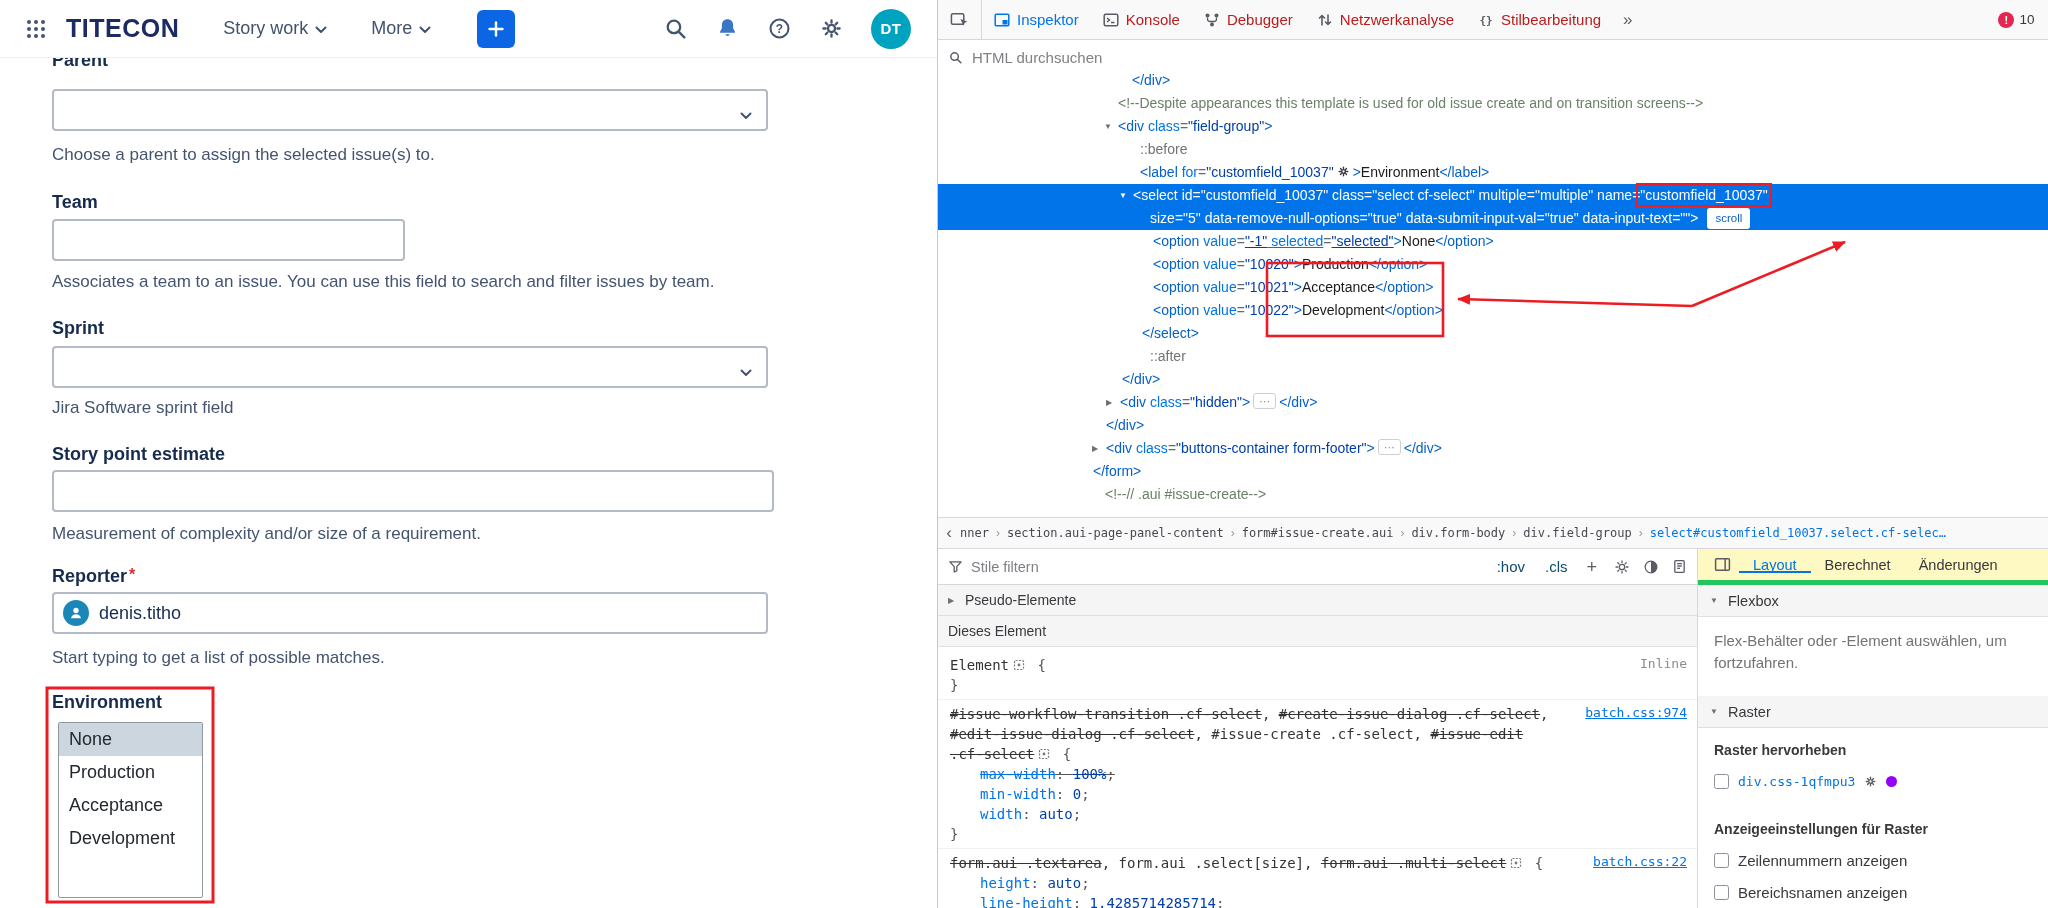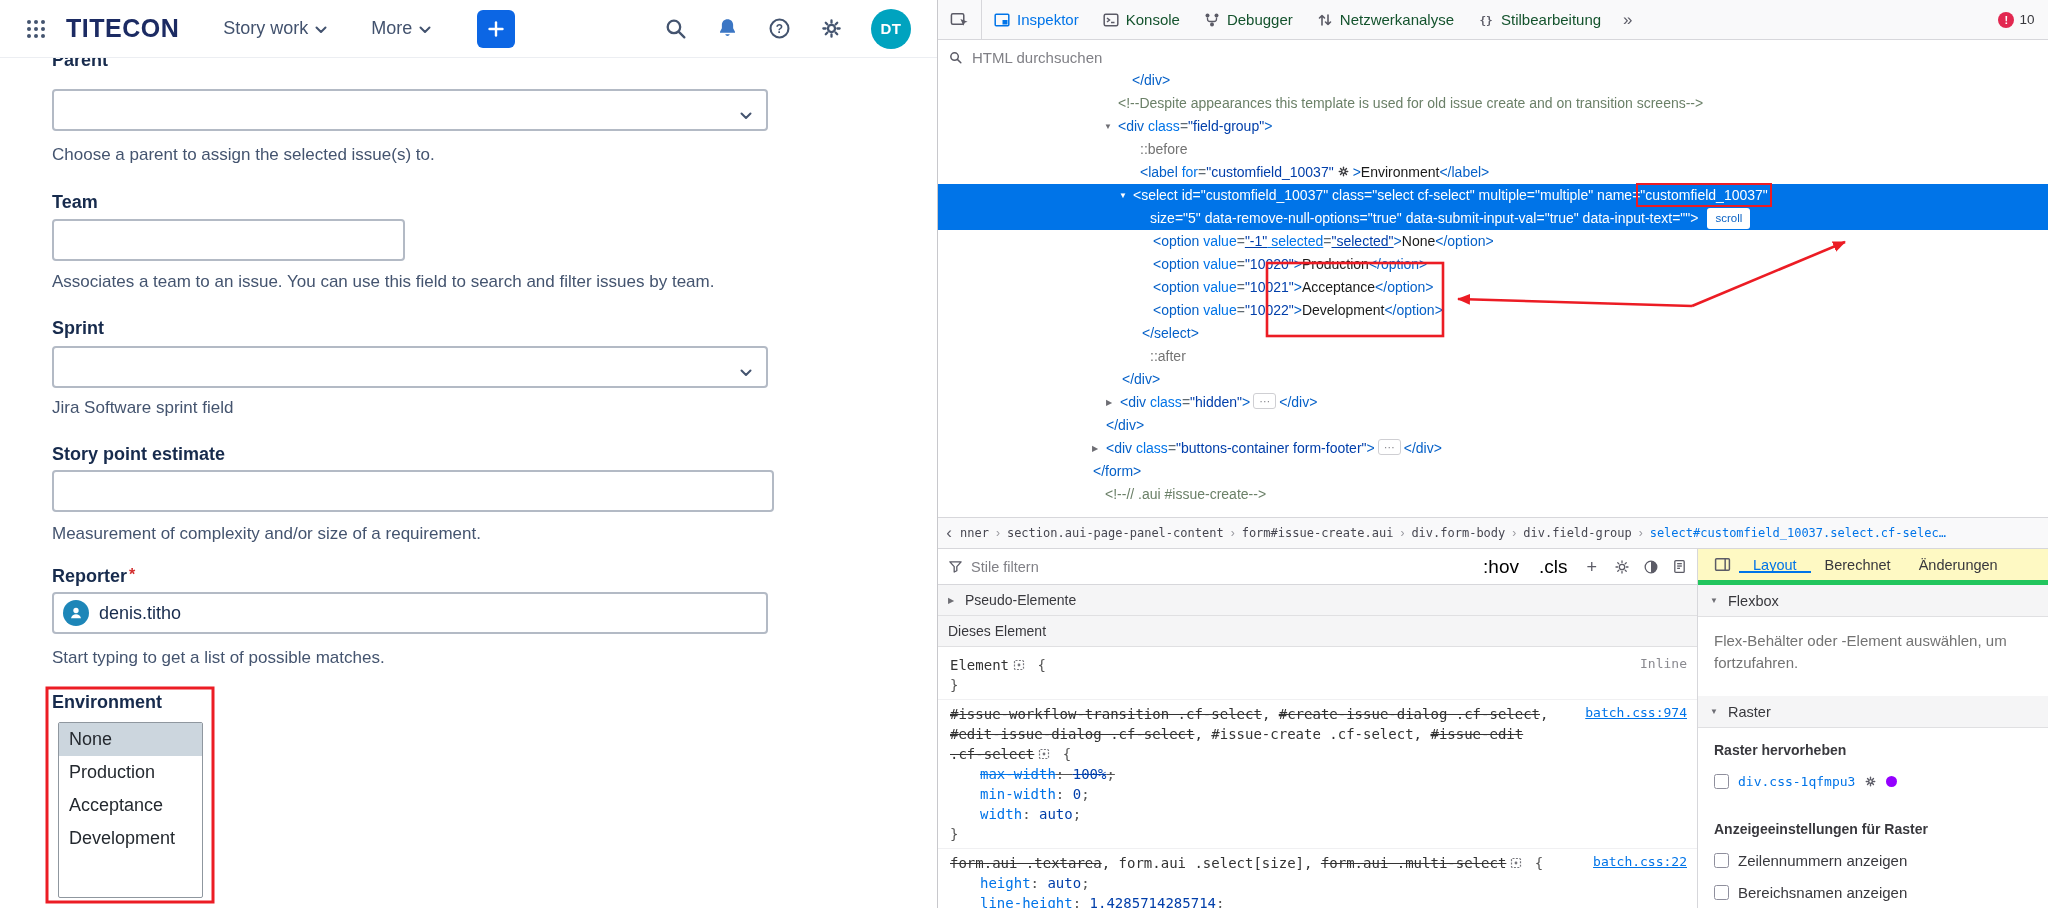--- a/index.html
+++ b/index.html
@@ -32,21 +32,21 @@
   #env-list{position:absolute;left:58px;top:722px;width:145px;height:176px;border:1px solid #8f979f;border-radius:2px;background:#fff;overflow:hidden;font-size:18px;color:#24292f}
   .opt{height:33px;line-height:33px;padding:0 10px;cursor:default;white-space:nowrap}
   .opt.sel{background:var(--option-selected-gray,#ccd6de)}
 
   
   #devtools{position:absolute;left:937px;top:0;width:1205px;height:908px;background:#fff;border-left:1px solid #c8c8cc;color:#38383d}
   #dt-tabbar{position:absolute;top:0;left:0;right:0;height:40px;background:#f9f9fa;border-bottom:1px solid #d7d7db;display:flex;align-items:stretch}
   #picker-btn{width:44px;display:flex;align-items:center;justify-content:center;color:#5b5b66;border-right:1px solid #d7d7db;cursor:pointer}
   #dt-tab-row{display:flex;align-items:stretch}
   .dt-tab{display:flex;align-items:center;gap:7px;padding:0 12px;font-size:15px;color:#5b5b66;cursor:pointer}
-  .dt-tab .lbl{color:#14532d}
+  .dt-tab .lbl{color:#b91c1c}
   .dt-tab.active{color:var(--devtools-accent,#0074e8)}
   .dt-tab.active .lbl{color:var(--devtools-accent,#0074e8)}
   #more-tabs{display:flex;align-items:center;padding:0 10px;color:#5b5b66;font-size:17px;cursor:pointer}
   #dt-tab-right{margin-left:auto;display:flex;align-items:center;gap:16px;padding-right:12px}
   #err-badge{display:flex;align-items:center;gap:5px;cursor:pointer}
   #err-dot{width:16px;height:16px;border-radius:50%;background:var(--error-badge-red,#e22850);color:#fff;font-size:11px;font-weight:bold;display:flex;align-items:center;justify-content:center}
   #err-count{font-size:13.5px;color:#38383d}
   .tb-icon{color:#5b5b66;display:inline-flex;align-items:center;cursor:pointer}
   .glyph-lg{font-size:19px;line-height:1}
   .glyph-x{font-size:18px;line-height:1}
@@ -84,21 +84,21 @@
   .crumb{cursor:pointer}
   .crumb.sel{color:var(--devtools-accent,#0074e8)}
   .crumb-sep{margin:0 7px;color:#9a9aa0;font-family:"Liberation Sans",sans-serif}
   #crumb-right{flex:none}
 
   #dt-bottom{position:absolute;top:549px;left:0;right:0;bottom:0;display:flex}
   #dt-rules{width:760px;flex:none;border-right:1px solid #d7d7db;overflow:hidden;display:flex;flex-direction:column}
   #rules-toolbar{height:36px;flex:none;border-bottom:1px solid #d7d7db;display:flex;align-items:center;padding:0 10px;gap:8px;background:#fff}
   #rules-toolbar input{flex:1;border:none;outline:none;font-size:14.5px;background:transparent;color:#38383d}
   #rules-toolbar input::placeholder{color:#808086}
-  .rt-btn{font-size:19px;color:#000000;padding:2px 6px;border-radius:2px;cursor:pointer}
+  .rt-btn{font-size:15px;color:#0c4a6e;padding:2px 6px;border-radius:2px;cursor:pointer}
   .rt-plus{font-size:18px;color:#5b5b66;padding:0 5px;cursor:pointer;line-height:1}
   .rt-icons{display:flex;align-items:center;gap:13px;color:#5b5b66;margin-left:4px}
   .subhead{height:31px;flex:none;background:#f5f5f6;border-bottom:1px solid #e0e0e2;display:flex;align-items:center;gap:7px;padding:0 10px;font-size:14px;color:#38383d}
   .tw{font-size:8px;color:#6e6e74;width:10px;display:inline-block}
   .tw.closed::before{content:"▶"}
   .tw.open::before{content:"▼"}
   #rules-list{flex:1;overflow:hidden;font-family:"DejaVu Sans Mono",monospace;font-size:14px;padding:6px 0 0 0}
   .rule{position:relative;padding:2px 12px 4px 12px;border-bottom:1px solid #f0f0f2;margin-bottom:2px}
   .sel-line{line-height:20px;color:#333;white-space:pre-wrap}
   .selname.struck{text-decoration:line-through}

